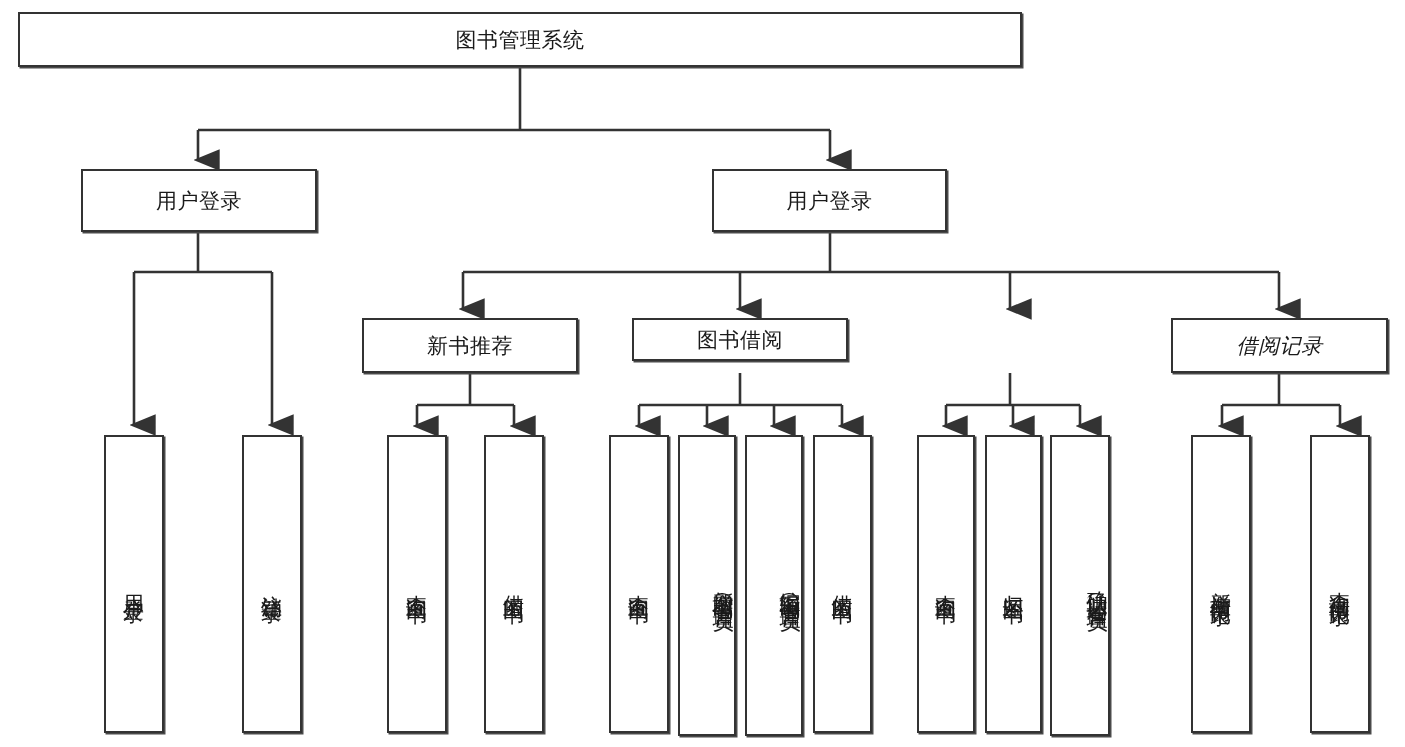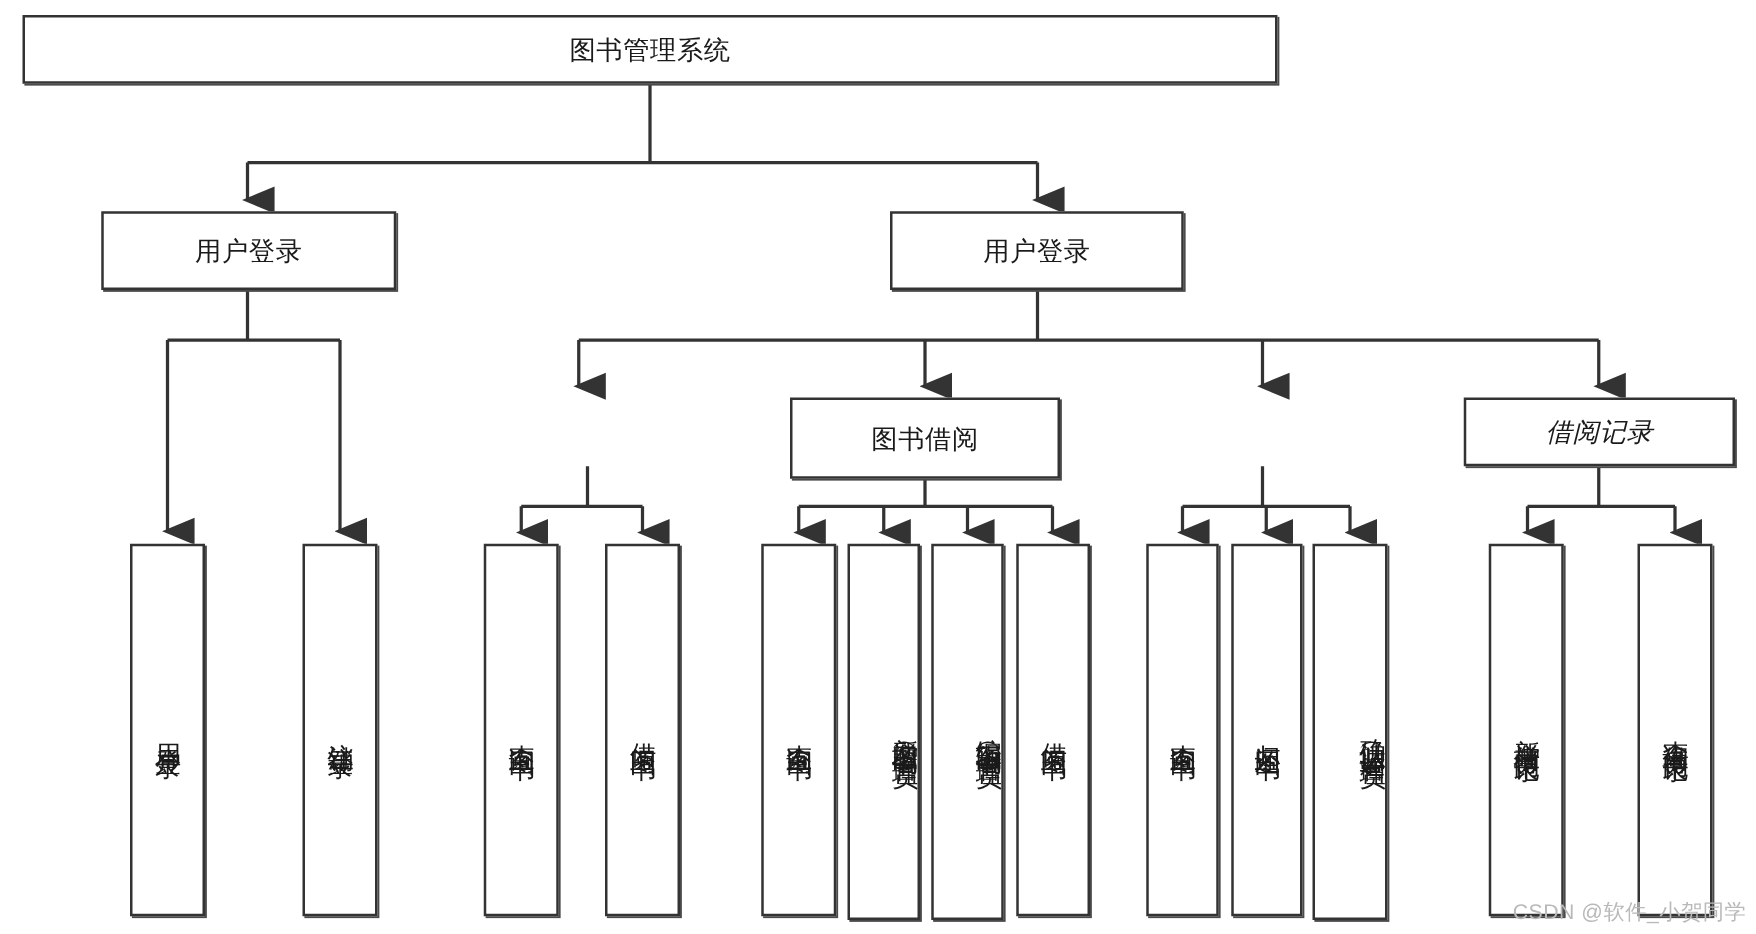--- a/index.html
+++ b/index.html
@@ -122,21 +122,24 @@
     <span>图书管理系统</span>
   </div>
 
   <div class="node node-h" style="left:81px; top:169px; width:236px; height:63px;">
     <span>用户登录</span>
   </div>
   <div class="node node-h" style="left:712px; top:169px; width:235px; height:63px;">
     <span>用户登录</span>
   </div>
 
-  <div class="node node-h" style="left:632px; top:318px; width:216px; height:65px;">
+  <div class="node node-h" style="left:362px; top:318px; width:216px; height:55px;">
+    <span>新书推荐</span>
+  </div>
+  <div class="node node-h" style="left:632px; top:318px; width:216px; height:43px;">
     <span>图书借阅</span>
   </div>
   <div class="node node-h" style="left:1171px; top:318px; width:217px; height:55px;font-style:italic;">
     <span>借阅记录</span>
   </div>
 
   <div class="node node-v" style="left:104px; top:435px; width:60px; height:298px;">
     <span>用户登录</span>
   </div>
   <div class="node node-v" style="left:242px; top:435px; width:60px; height:298px;">
@@ -173,15 +176,14 @@
     <span>确认归还（管理员）</span>
   </div>
 
   <div class="node node-v" style="left:1191px; top:435px; width:60px; height:298px;">
     <span>新增借阅记录</span>
   </div>
   <div class="node node-v" style="left:1310px; top:435px; width:60px; height:298px;">
     <span>查询借阅记录</span>
   </div>
 
-  <div class="watermark">CSDN @软件_小贺同学</div>
 
 </div>
 
 </body></html>

